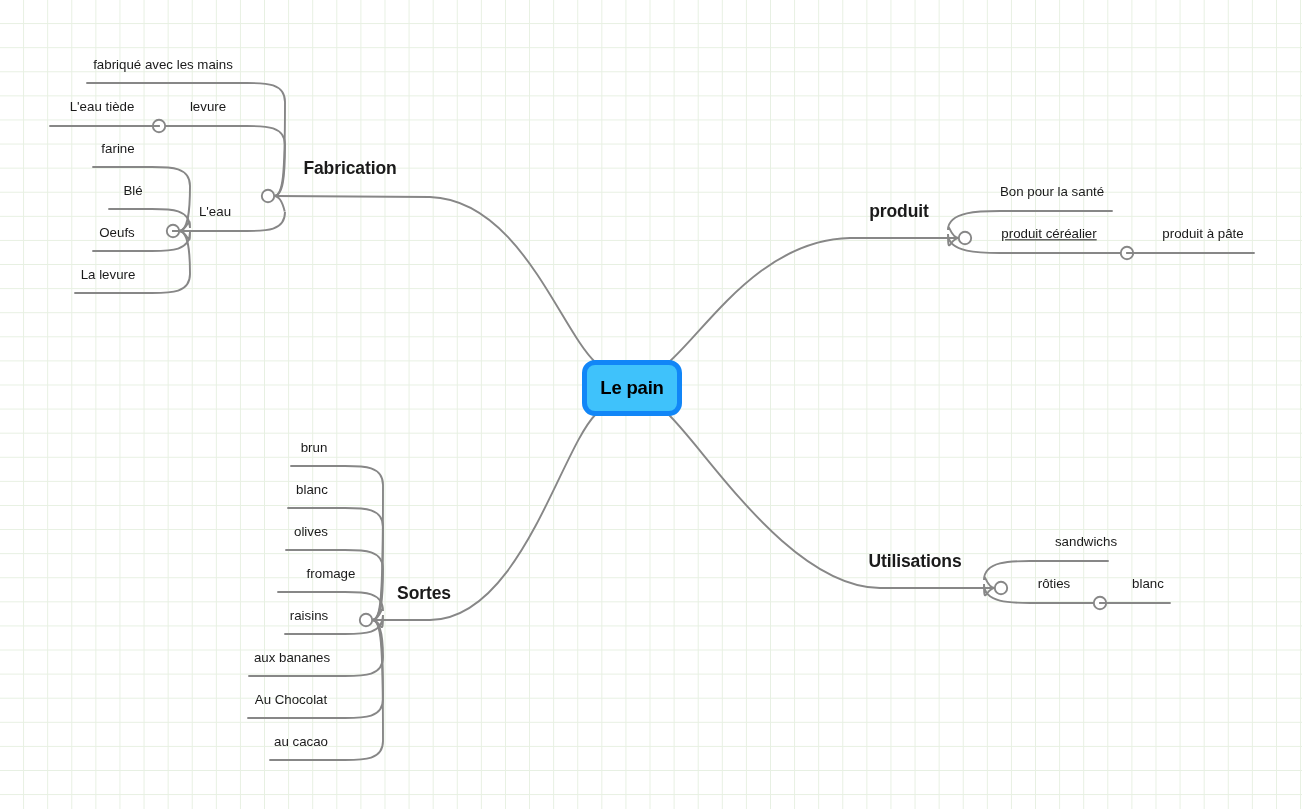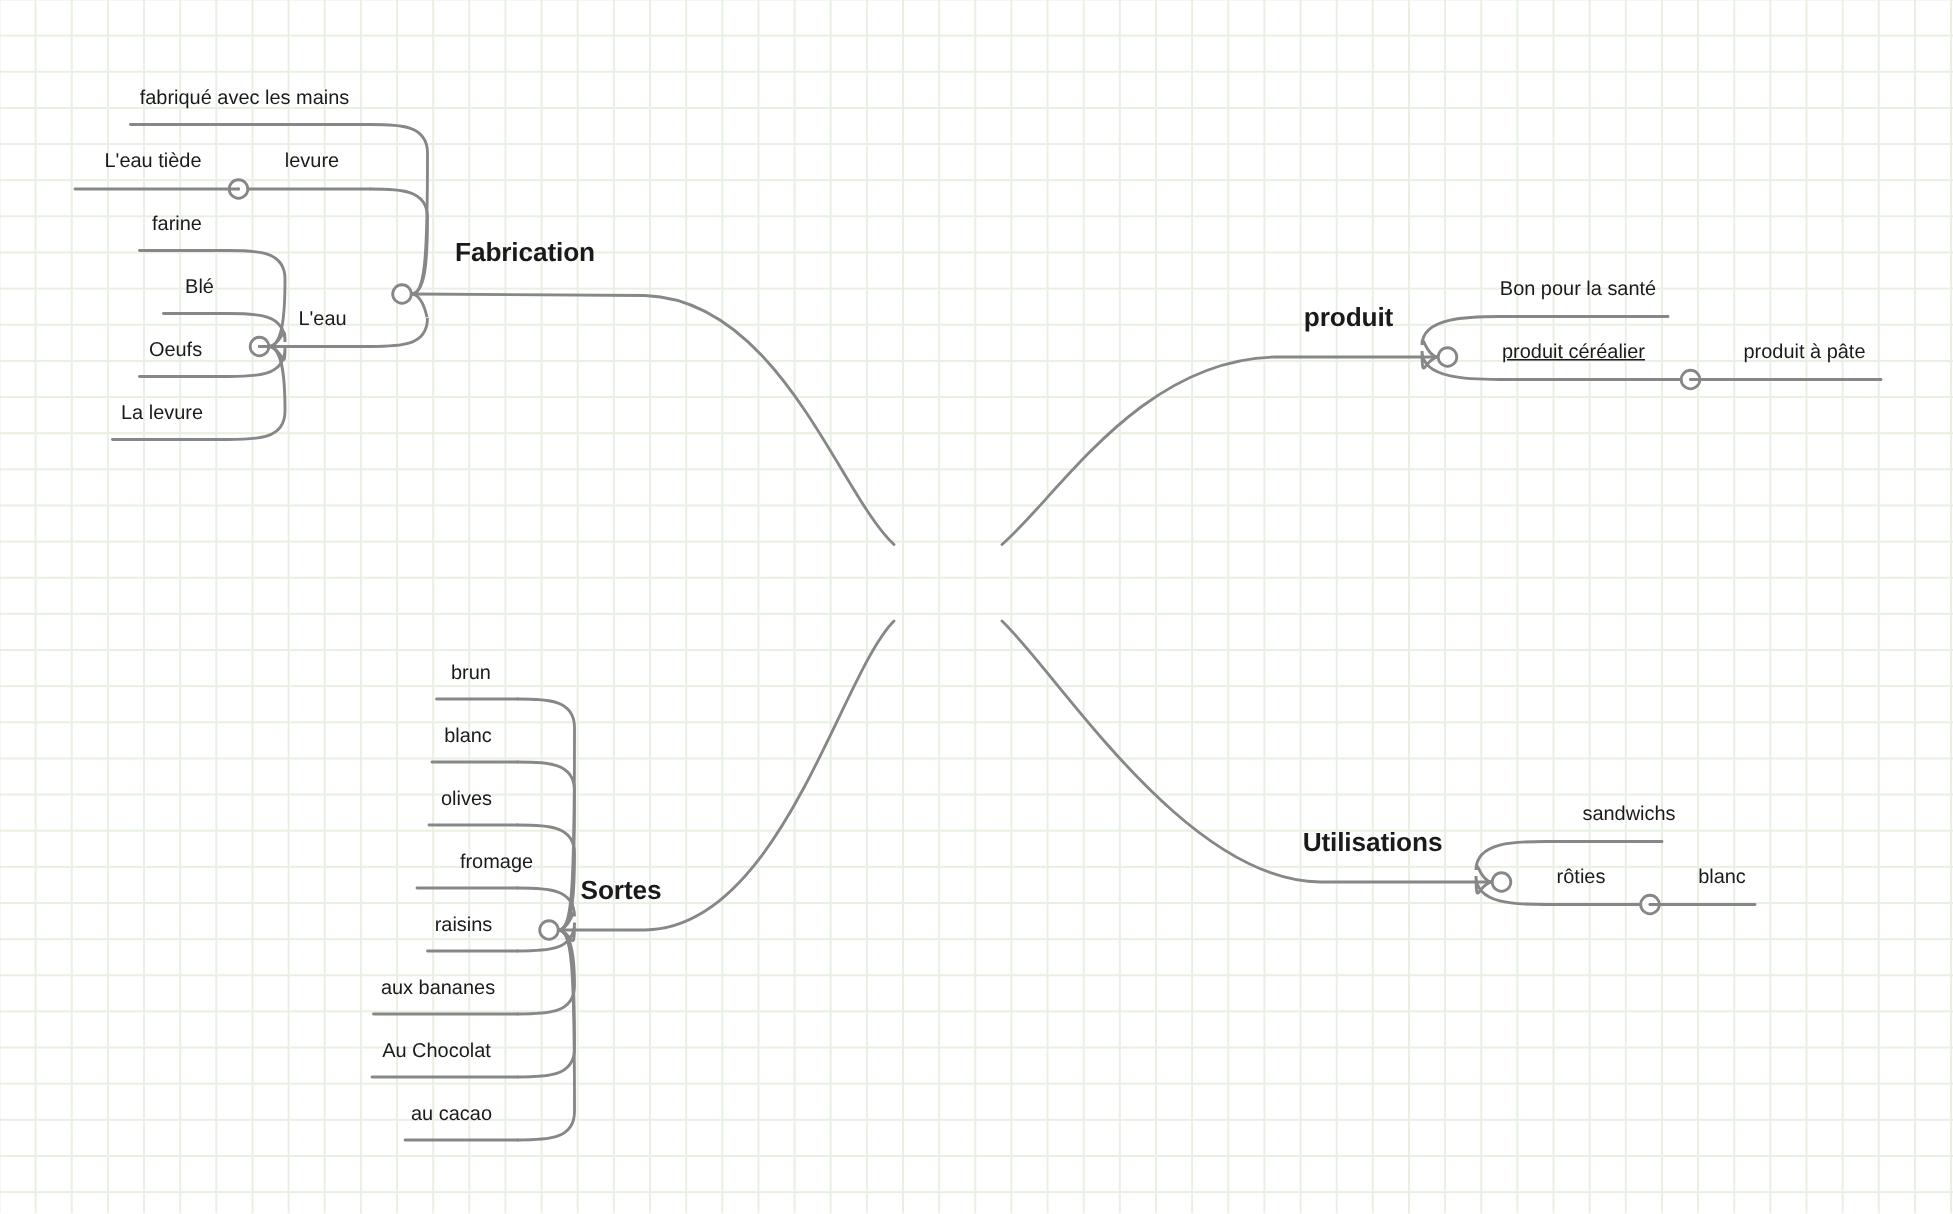--- a/index.html
+++ b/index.html
@@ -130,27 +130,30 @@
       <div class="label leaf" style="left: 88px; top: 107px; padding-left: 28px;">L'eau tiède</div>
       <div class="label leaf" style="left: 215px; top: 212px;">L'eau</div>
       <div class="label leaf" style="left: 118px; top: 149px;">farine</div>
       <div class="label leaf" style="left: 119px; top: 191px; margin-left: 14px;">Blé</div>
       <div class="label leaf" style="left: 117px; top: 233px;">Oeufs</div>
       <div class="label leaf" style="left: 108px; top: 275px;">La levure</div>
       <div class="label branch" style="left: 899px; top: 212px;">produit</div>
       <div class="label leaf" style="left: 1052px; top: 192px;">Bon pour la santé</div>
       <div class="label leaf" style="left: 1049px; top: 234px; text-decoration: underline;">produit céréalier</div>
       <div class="label leaf" style="left: 1203px; top: 234px;">produit à pâte</div>
-      <div class="label branch" style="left: 414px; top: 594px;">Sortes</div>
+      <div class="label branch" style="left: 424px; top: 594px;">Sortes</div>
       <div class="label leaf" style="left: 314px; top: 448px;">brun</div>
       <div class="label leaf" style="left: 312px; top: 490px;">blanc</div>
       <div class="label leaf" style="left: 311px; top: 532px;">olives</div>
       <div class="label leaf" style="left: 303px; top: 574px; margin-left: 28px;">fromage</div>
       <div class="label leaf" style="left: 309px; top: 616px;">raisins</div>
       <div class="label leaf" style="left: 292px; top: 658px;">aux bananes</div>
       <div class="label leaf" style="left: 291px; top: 700px;">Au Chocolat</div>
       <div class="label leaf" style="left: 301px; top: 742px;">au cacao</div>
       <div class="label branch" style="left: 915px; top: 562px;">Utilisations</div>
       <div class="label leaf" style="left: 1068px; top: 542px; padding-left: 36px;">sandwichs</div>
       <div class="label leaf" style="left: 1054px; top: 584px;">rôties</div>
       <div class="label leaf" style="left: 1148px; top: 584px;">blanc</div>
     </div>
+  <div class="root-node" id="root-node" style="left: 632px; top: 388px; width: 100px; height: 56px; background: rgb(63, 194, 251); border-color: rgb(17, 134, 247); color: rgb(0, 0, 0);">
+    <span>Le pain</span>
+  </div>
 </div>
 
 </body></html>

